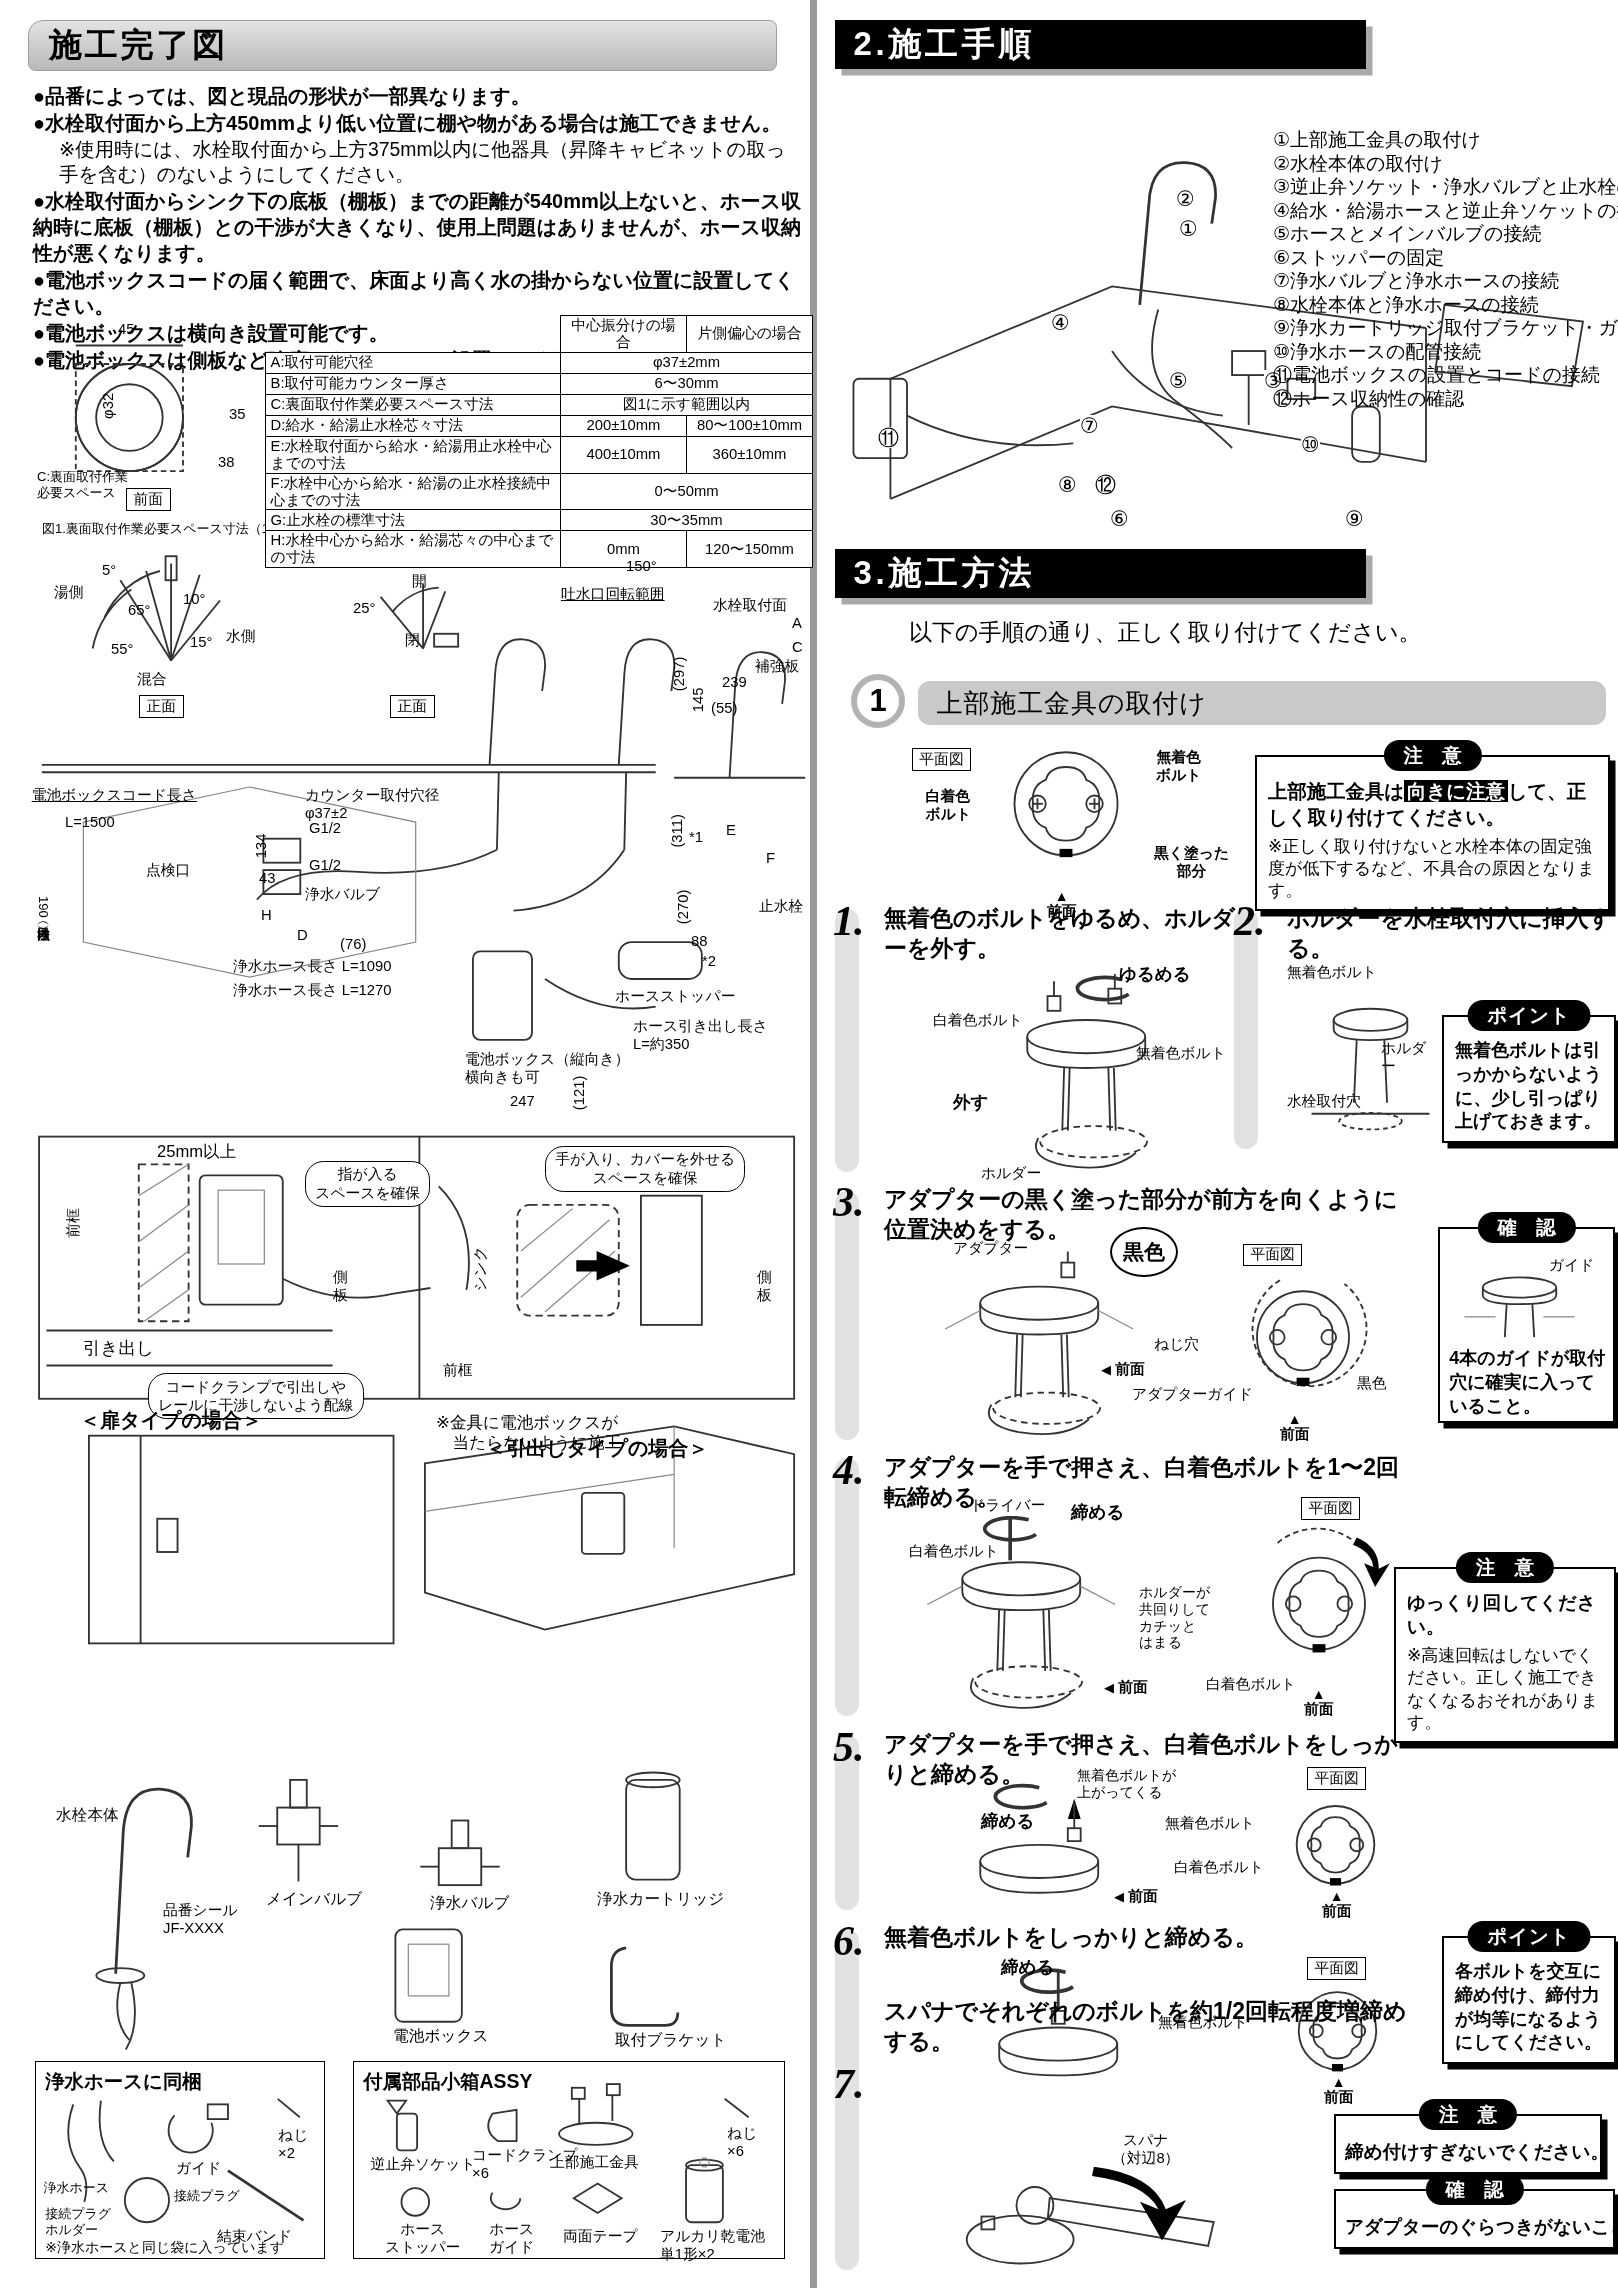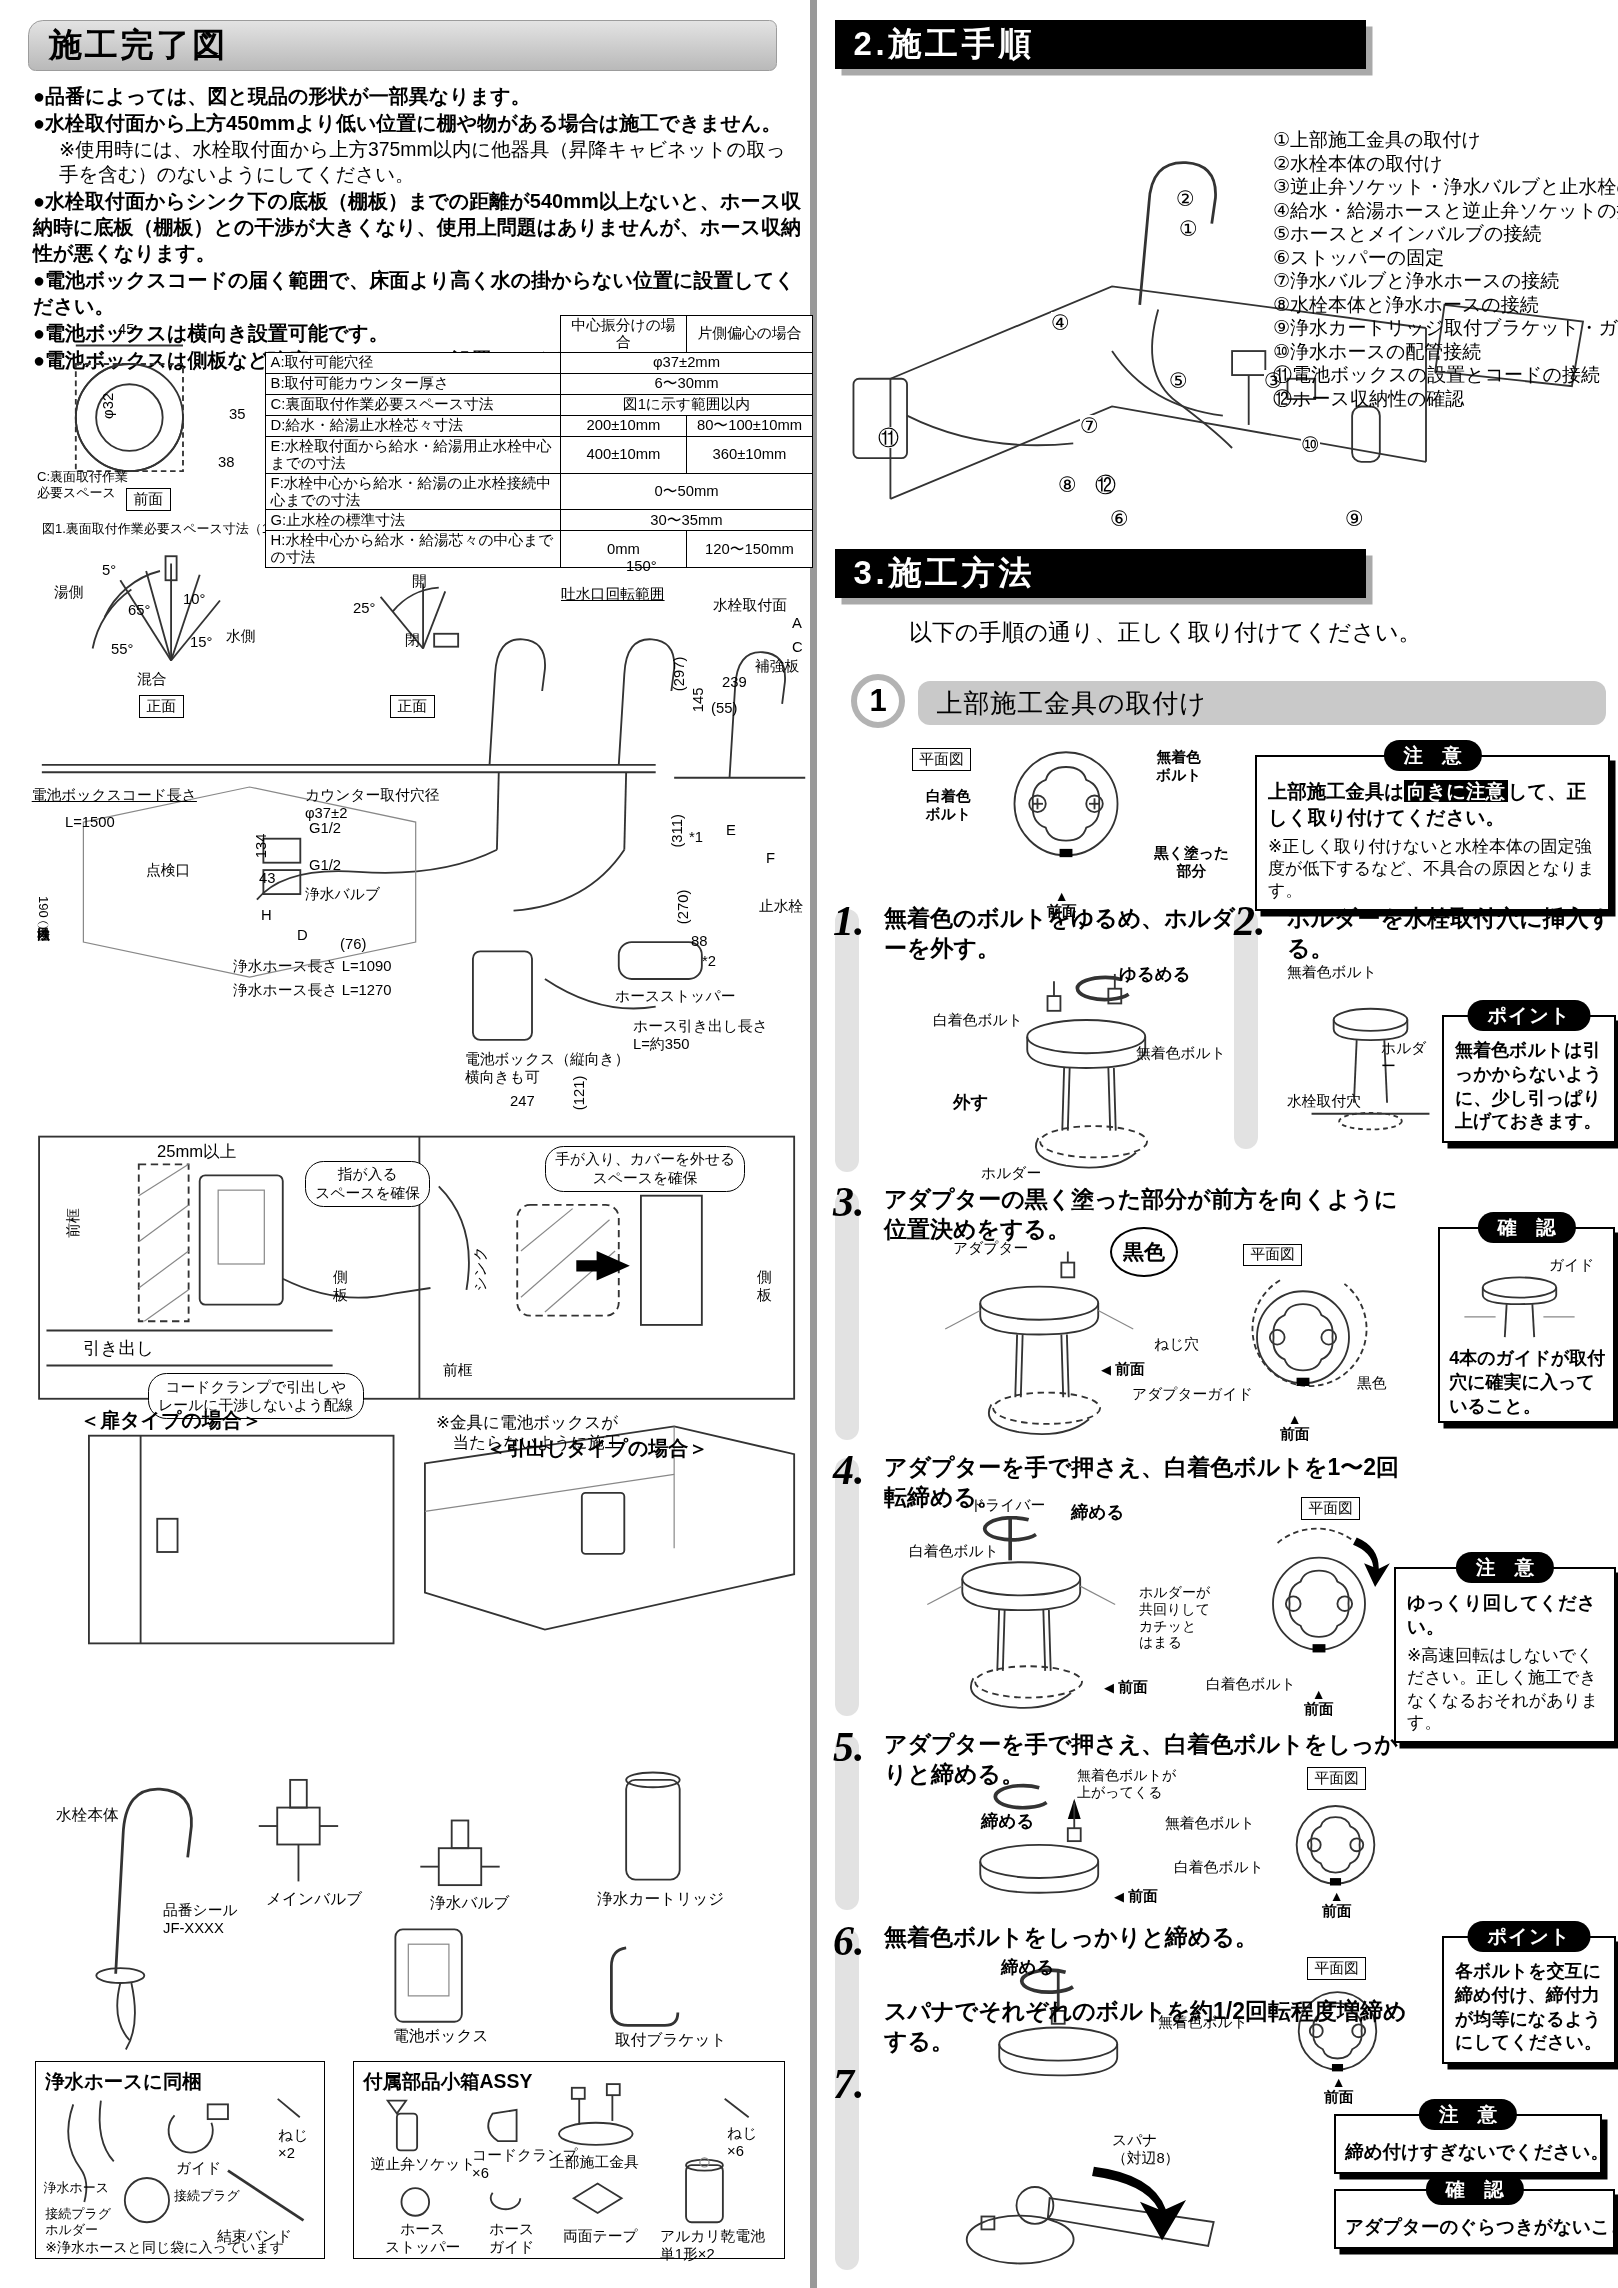--- a/index.html
+++ b/index.html
@@ -414,21 +414,21 @@
       <circle class="sk" cx="75" cy="70" r="56"></circle>
       <path class="sk" d="M75,30 q18,0 22,14 q16,6 14,26 q2,20 -14,26 q-4,14 -22,14 q-18,0 -22,-14 q-16,-6 -14,-26 q-2,-20 14,-26 q4,-14 22,-14 z"></path>
       <circle class="sk" cx="44" cy="70" r="9"></circle>
         <line class="sk" x1="38" y1="70" x2="50" y2="70"></line>
         <line class="sk" x1="44" y1="64" x2="44" y2="76"></line>
       <circle class="sk" cx="106" cy="70" r="9"></circle>
         <line class="sk" x1="100" y1="70" x2="112" y2="70"></line>
         <line class="sk" x1="106" y1="64" x2="106" y2="76"></line>
       <rect x="68" y="119" width="14" height="9" fill="#000"></rect>
     </svg>
-    <span class="lbl b" style="left:16.6px;top:54px;text-align:center">白着色
+    <span class="lbl b" style="left:16.6px;top:54px;text-align:left">白着色
 ボルト</span>
     <span class="lbl b" style="left:247px;top:14.8px;text-align:center">無着色
 ボルト</span>
     <span class="lbl b" style="left:245px;top:111px;text-align:center">黒く塗った
 部分</span>
     <div class="front" style="left:138px;top:155px"><span class="tri">▲</span><span>前面</span></div>
   </div>
 
   <div class="wbox" style="left:1255px;top:755px;width:355px">
     <span class="wtag">注　意</span>
@@ -641,21 +641,21 @@
   <span class="stepnum" style="left:833px;top:2063px">7.</span>
   <div class="steptext" style="left:884px;top:1996px;width:526px">スパナでそれぞれのボルトを約1/2回転程度増締めする。</div>
   <div class="abs" style="left:881px;top:2132px;width:443px;height:152px">
     <svg class="abs" style="left:65px;top:20px" width="305" height="129" viewBox="0 0 330 140">
       <ellipse class="sk" cx="80" cy="95" rx="58" ry="26"></ellipse>
       <rect class="sk" x="38" y="70" width="14" height="14"></rect>
       <circle class="sk" cx="96" cy="58" r="20"></circle>
       <path class="sk" d="M112,50 L290,76 L284,102 L110,72 z"></path>
       <path d="M160,16 q64,8 78,46 l22,-10 -26,44 -24,-42 20,8 q-14,-28 -72,-36 z" fill="#000"></path>
     </svg>
-    <span class="lbl" style="left:231px;top:0px;">スパナ
+    <span class="lbl" style="left:231px;top:0px;text-align:center">スパナ
 （対辺8）</span>
   </div>
 
   <div class="wbox" style="left:1334px;top:2114px;width:268px;padding:24px 9.2px 7.4px">
     <span class="wtag">注　意</span>
     <div class="wbold" style="font-size:18.5px;white-space:nowrap">締め付けすぎないでください。</div>
   </div>
 
   <div class="wbox" style="left:1334px;top:2189px;width:281px;padding:24px 9.2px 7.4px">
     <span class="wtag">確　認</span>

